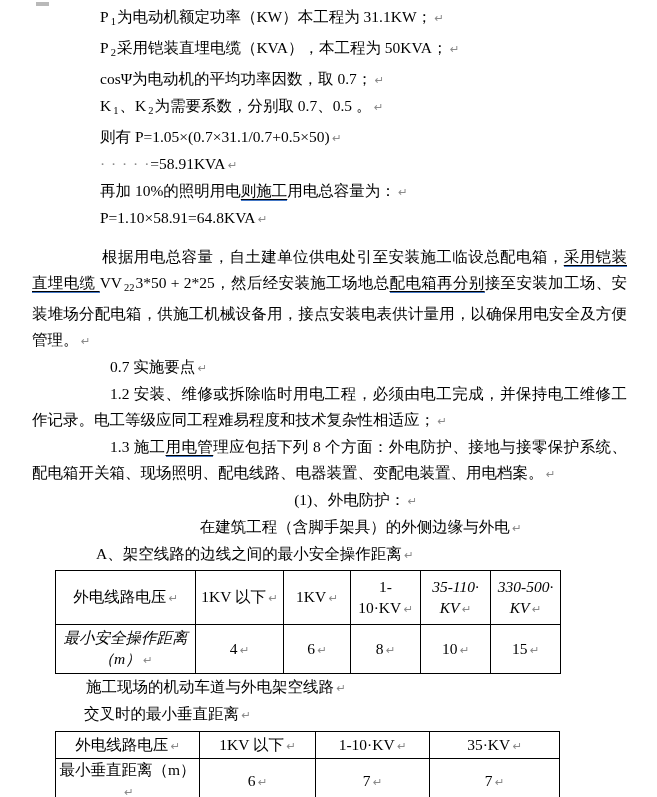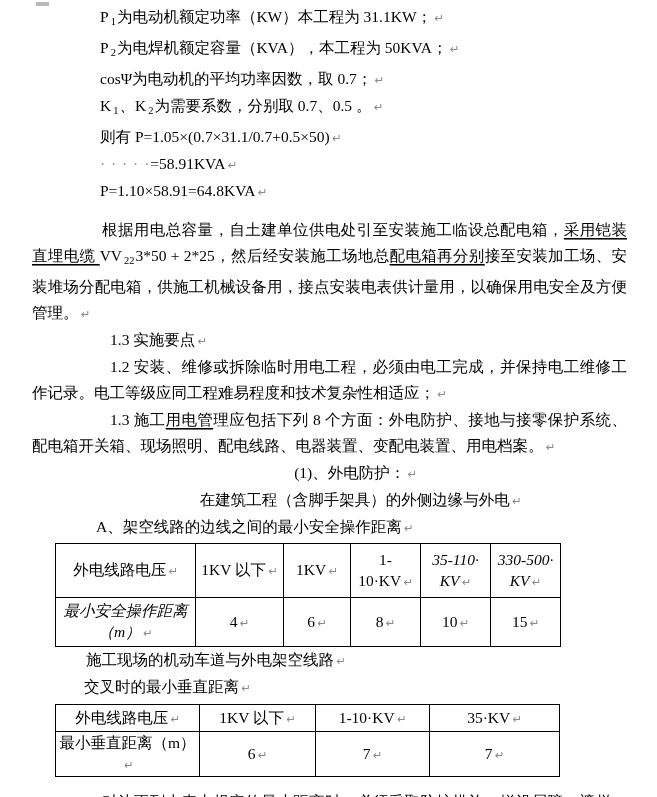--- a/index.html
+++ b/index.html
@@ -41,36 +41,37 @@
   .cl { display:block;font-style:italic; }
 </style>
 </head>
 <body>
 
 <div class="page">
   <div class="artifact"></div>
 
   <p class="f"><span>P</span><sub>1</sub><span>为电动机额定功率（KW）本工程为 31.1KW；</span><span class="pilcrow">↵</span></p>
 
-  <p class="f"><span>P</span><sub>2</sub><span>为电焊机额定容量（KVA），本工程为 50KVA；</span><span class="pilcrow">↵</span></p>
+  <p class="f"><span>P</span><sub>2</sub><span>采用铠装直埋电缆（KVA），本工程为 50KVA；</span><span class="pilcrow">↵</span></p>
 
   <p class="f"><span>cosΨ为电动机的平均功率因数，取 0.7；</span><span class="pilcrow">↵</span></p>
 
   <p class="f"><span>K</span><sub>1</sub><span>、</span><span>K</span><sub>2</sub><span>为需要系数，分别取 0.7、0.5 。</span><span class="pilcrow">↵</span></p>
 
   <p class="f"><span>则有 P=1.05×(0.7×31.1/0.7+0.5×50)</span><span class="pilcrow">↵</span></p>
 
   <p class="f"><span class="dots">· · · · ·</span><span>=58.91KVA</span><span class="pilcrow">↵</span></p>
 
+  <p class="f"><span>再加 10%的照明用电</span><span class="ub">则施工</span><span>用电总容量为：</span><span class="pilcrow">↵</span></p>
 
   <p class="f"><span>P=1.10×58.91=64.8KVA</span><span class="pilcrow">↵</span></p>
 
   <p class="ind-para"><span>根据用电总容量，自土建单位供电处引至安装施工临设总配电箱，</span><span class="ub">采用铠装直埋电缆 </span><span>VV</span><sub>22</sub><span>3*50 + 2*25，然后经安装施工场地总</span><span class="ub">配电箱再分别</span><span>接至安装加工场、安装堆场分配电箱，供施工机械设备用，接点安装电表供计量用，以确保用电安全及方便管理。</span><span class="pilcrow">↵</span></p>
 
-  <p class="ind-num"><span>1.3 实施要点</span><span class="pilcrow">↵</span></p>
+  <p class="ind-num"><span>0.7 实施要点</span><span class="pilcrow">↵</span></p>
 
   <p class="ind-num"><span>1.2 安装、维修或拆除临时用电工程，必须由电工完成，并保持电工维修工作记录。电工等级应同工程难易程度和技术复杂性相适应；</span><span class="pilcrow">↵</span></p>
 
   <p class="ind-num"><span>1.3 施工</span><span class="ub">用电管</span><span>理应包括下列 8 个方面：外电防护、接地与接零保护系统、配电箱开关箱、现场照明、配电线路、电器装置、变配电装置、用电档案。</span><span class="pilcrow">↵</span></p>
 
   <p class="h-paren"><span>(1)、外电防护：</span><span class="pilcrow">↵</span></p>
 
   <p class="h-zai"><span>在建筑工程（含脚手架具）的外侧边缘与外电</span><span class="pilcrow">↵</span></p>
 
   <p class="h-a"><span>A、架空线路的边线之间的最小安全操作距离</span><span class="pilcrow">↵</span></p>

